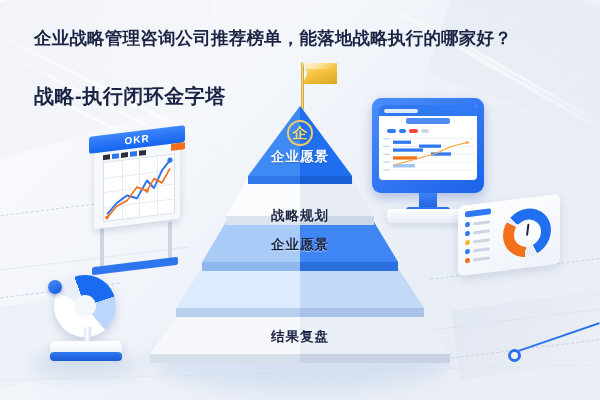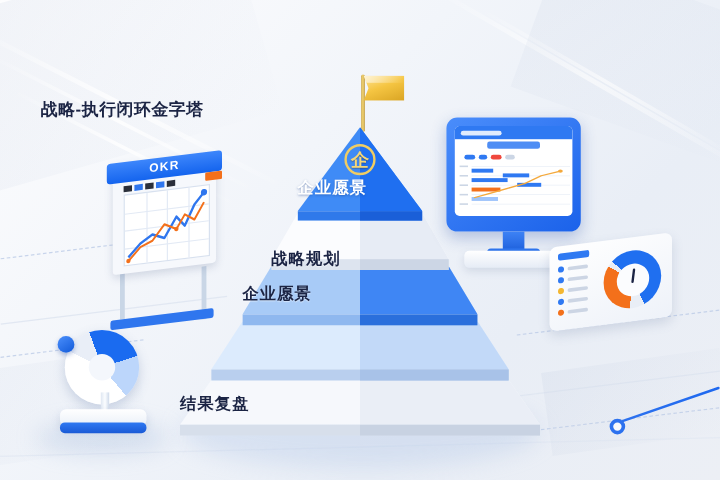--- a/index.html
+++ b/index.html
@@ -27,28 +27,28 @@
   .softblob{position:absolute;border-radius:50%;filter:blur(9px);}
 
   
   .title{
     position:absolute;left:34px;top:26px;width:540px;
     font-size:17.5px;font-weight:bold;letter-spacing:.2px;
     color:#1b2444;white-space:nowrap;
   }
   .subtitle{
     position:absolute;left:34px;top:83px;
-    font-size:14px;font-weight:bold;color:#1b2444;letter-spacing:.5px;
+    font-size:20px;font-weight:bold;color:#1b2444;letter-spacing:.5px;
   }
 
   
   #pyramid{position:absolute;left:0;top:0;width:600px;height:400px;}
   .lvl{position:absolute;}
   .lvl-label{
-    position:absolute;left:0;right:0;text-align:left;
+    position:absolute;left:0;right:0;text-align:center;
     font-size:13.5px;font-weight:bold;letter-spacing:1px;
     text-shadow:0 1px 1px rgba(255,255,255,.55);
   }
   .lvl-label.dark{color:#1b2444;}
   .lvl-label.light{color:#ffffff;text-shadow:0 1px 2px rgba(20,60,140,.45);}
 
   
   .pole{position:absolute;width:3px;background:linear-gradient(90deg,#caa23a,#f4d87c,#b98f2c);border-radius:2px;}
   .flag{position:absolute;width:34px;height:21px;
         background:linear-gradient(160deg,#ffe59a 0%,#f5c542 45%,#d9a423 100%);
@@ -166,20 +166,21 @@
 
     <div class="bluewire" style="left:516px;top:336px;width:86px;transform:rotate(-19deg);"></div>
     <div class="wirenode" style="left:508px;top:349px;"></div>
 
     <div class="softblob" style="left:150px;top:330px;width:300px;height:60px;background:rgba(160,185,225,.28);"></div>
     <div class="softblob" style="left:30px;top:352px;width:110px;height:26px;background:rgba(150,175,215,.3);"></div>
     <div class="shade" style="left:455px;top:300px;width:150px;height:70px;transform:rotate(-8deg);opacity:.5;"></div>
     <div class="shade" style="left:-20px;top:300px;width:140px;height:80px;transform:rotate(-8deg);opacity:.35;"></div>
   </div>
 
+  <div class="title">企业战略管理咨询公司推荐榜单，能落地战略执行的哪家好？</div>
   <div class="subtitle">战略-执行闭环金字塔</div>
 
   <div>
     <div class="okr-stand" style="left:100px;top:218px;width:4px;height:48px;transform:skewY(-7deg);"></div>
     <div class="okr-stand" style="left:168px;top:222px;width:4px;height:44px;transform:skewY(-7deg);"></div>
     <div class="okr-base" style="left:92px;top:262px;width:86px;height:8px;transform:skewY(-7deg);"></div>
     <div id="okr">
       <div class="okr-frame"></div>
       <div class="okr-head">OKR</div>
       <div class="okr-orange"></div>

